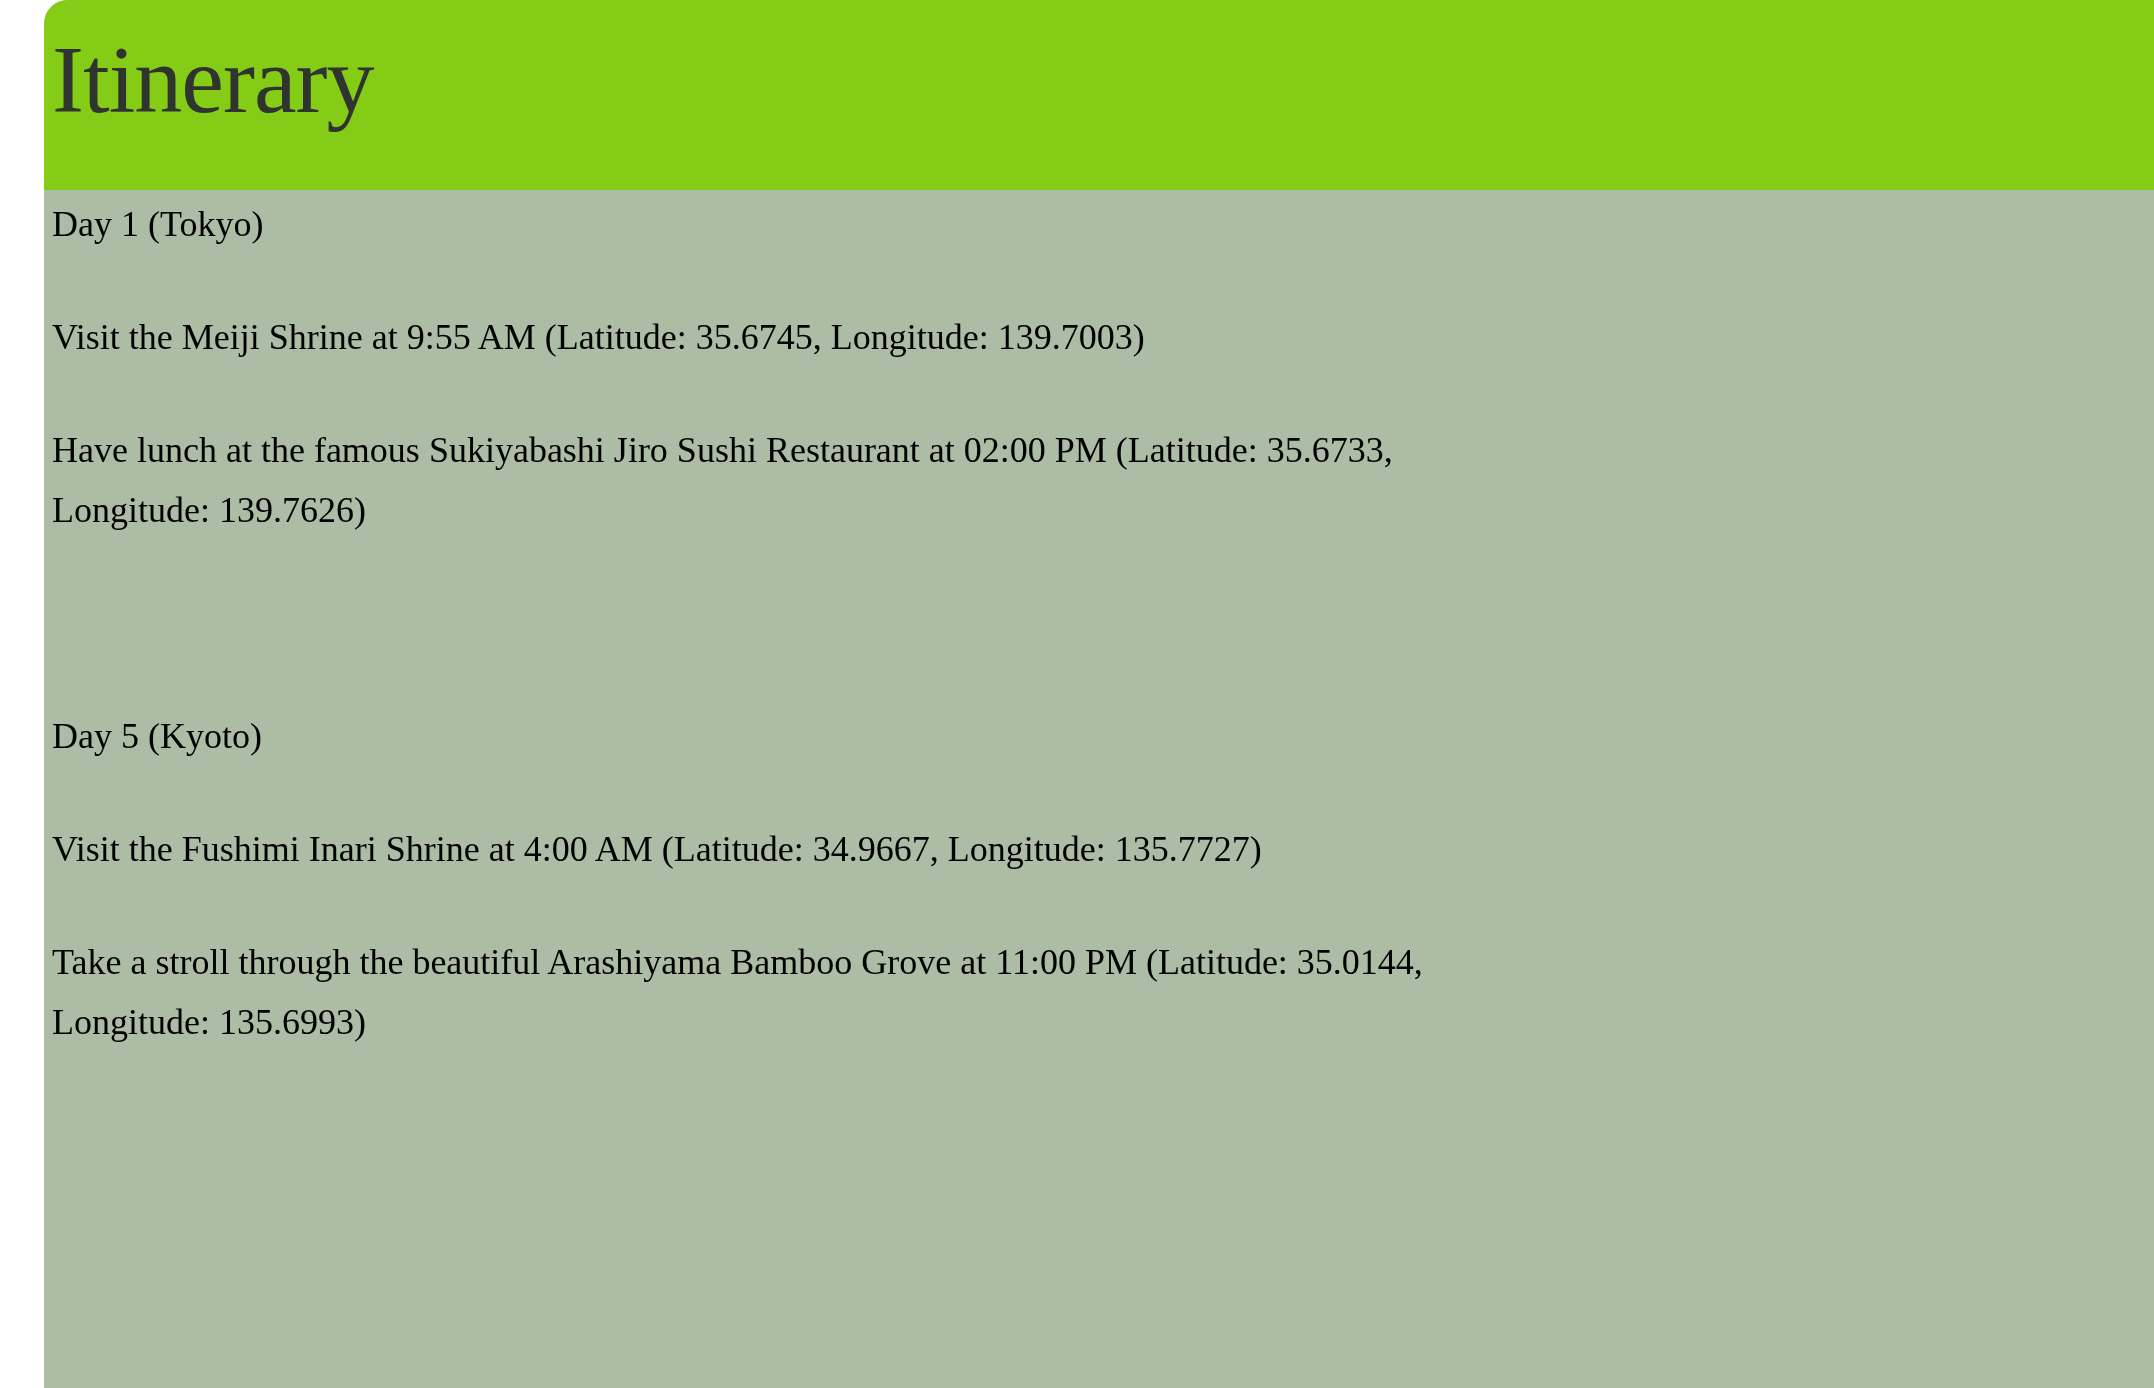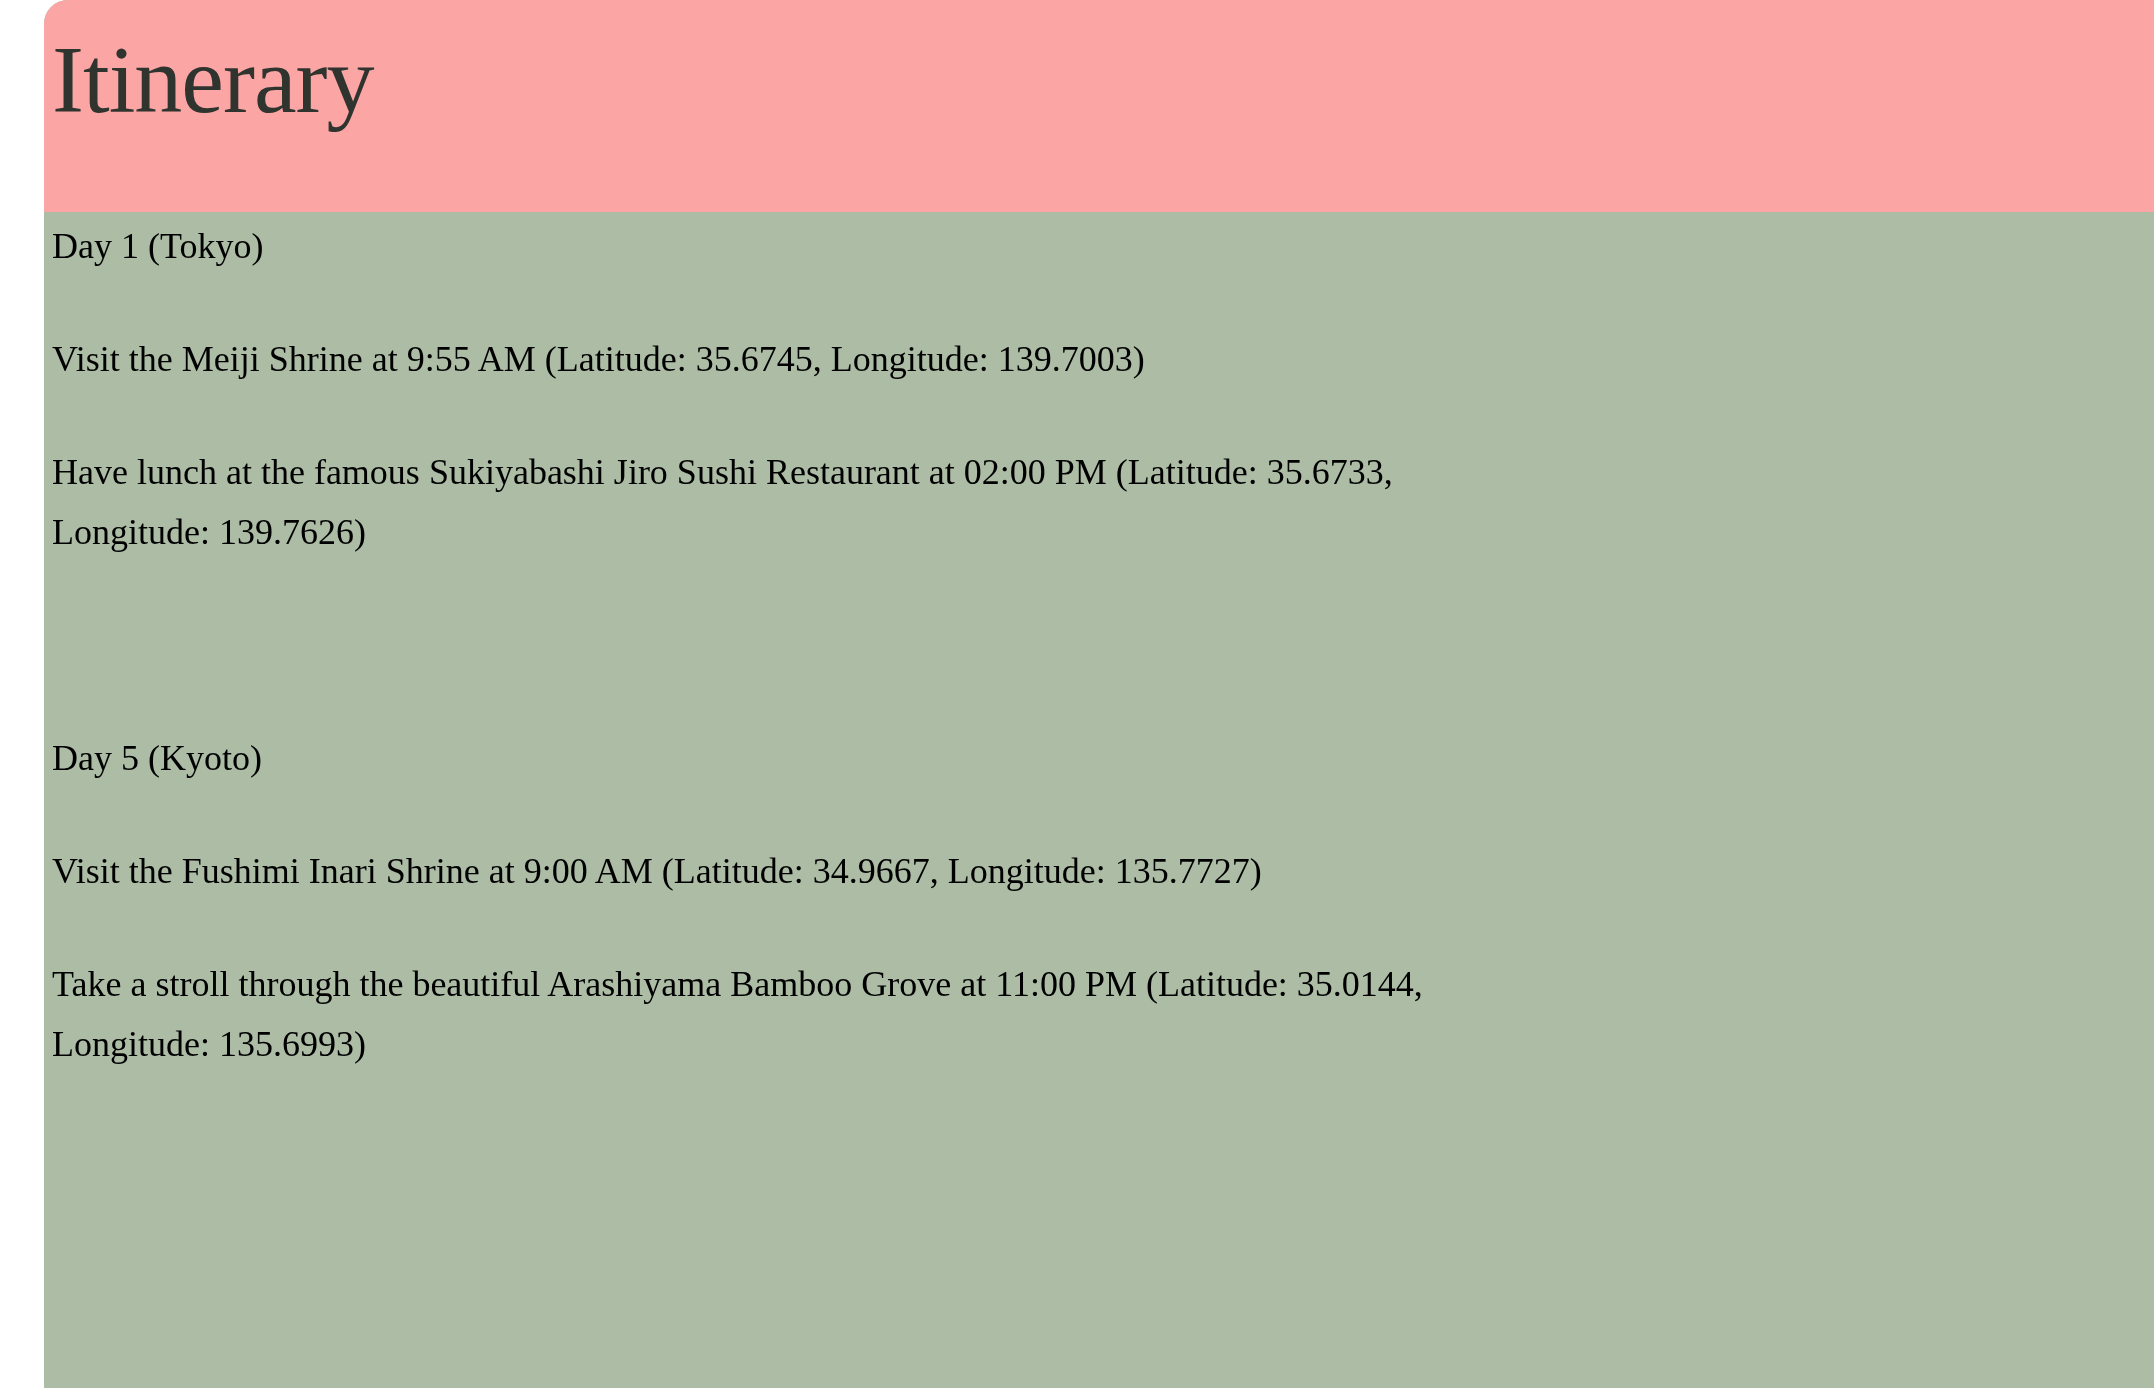--- a/index.html
+++ b/index.html
@@ -16,22 +16,22 @@
     position: absolute;
     left: 44px;
     top: 0;
     right: 0;
     bottom: 0;
     background: #ACBCA5;
     border-top-left-radius: 24px;
     overflow: hidden;
   }
   .banner {
-    background: #fca5a5;
-    height: 212px;
+    background: #84cc16;
+    height: 190px;
     padding: 32px 0 16px 8px;
   }
   .banner h1 {
     margin: 0;
     font-size: 96px;
     line-height: 1;
     font-weight: normal;
     color: #30342F;
     letter-spacing: -1px;
   }
@@ -66,20 +66,20 @@
         <p class="line">Day 1 (Tokyo)</p>
         <p class="line">Visit the Meiji Shrine at 9:55 AM (Latitude: 35.6745, Longitude: 139.7003)</p>
         <p class="line">Have lunch at the famous Sukiyabashi Jiro Sushi Restaurant at 02:00 PM (Latitude: 35.6733,
 Longitude: 139.7626)</p>
       </section>
 
       <p class="spacer"></p>
 
       <section>
         <p class="line">Day 5 (Kyoto)</p>
-        <p class="line">Visit the Fushimi Inari Shrine at 9:00 AM (Latitude: 34.9667, Longitude: 135.7727)</p>
+        <p class="line">Visit the Fushimi Inari Shrine at 4:00 AM (Latitude: 34.9667, Longitude: 135.7727)</p>
         <p class="line">Take a stroll through the beautiful Arashiyama Bamboo Grove at 11:00 PM (Latitude: 35.0144,
 Longitude: 135.6993)</p>
       </section>
 
     </main>
   </div>
 </div>
 
 </body></html>

